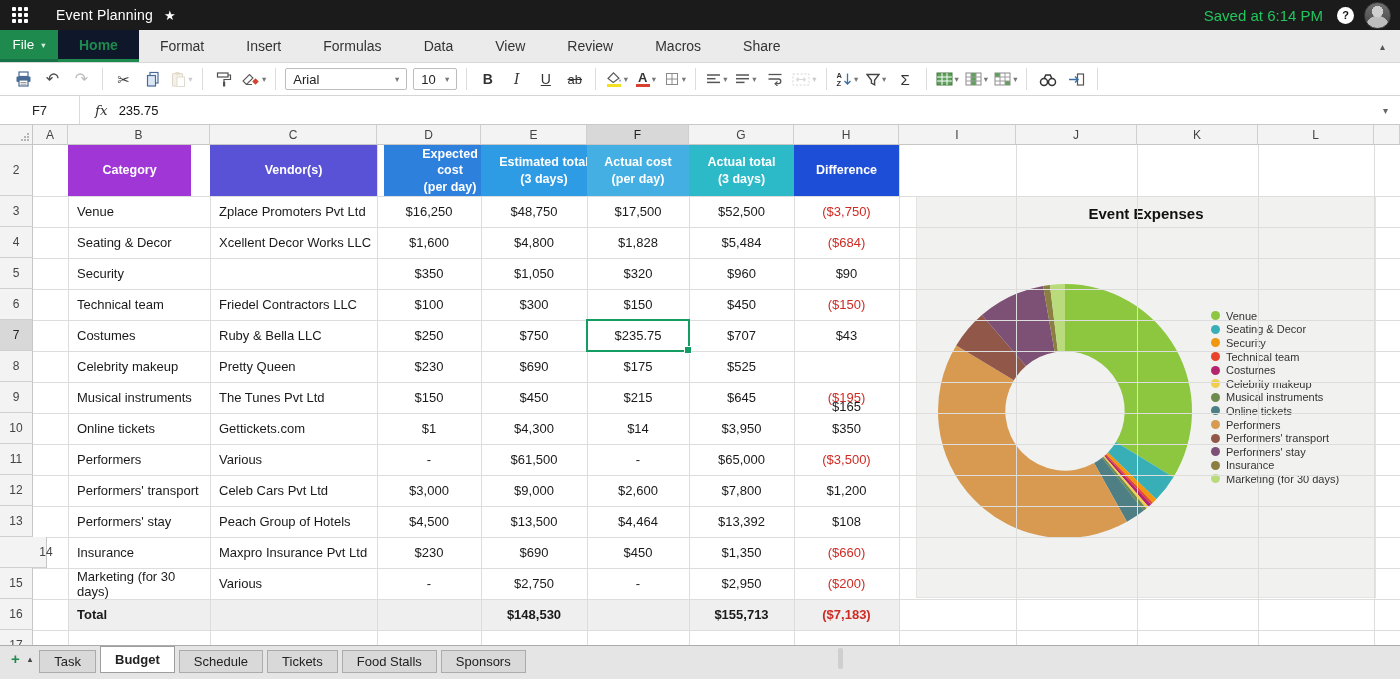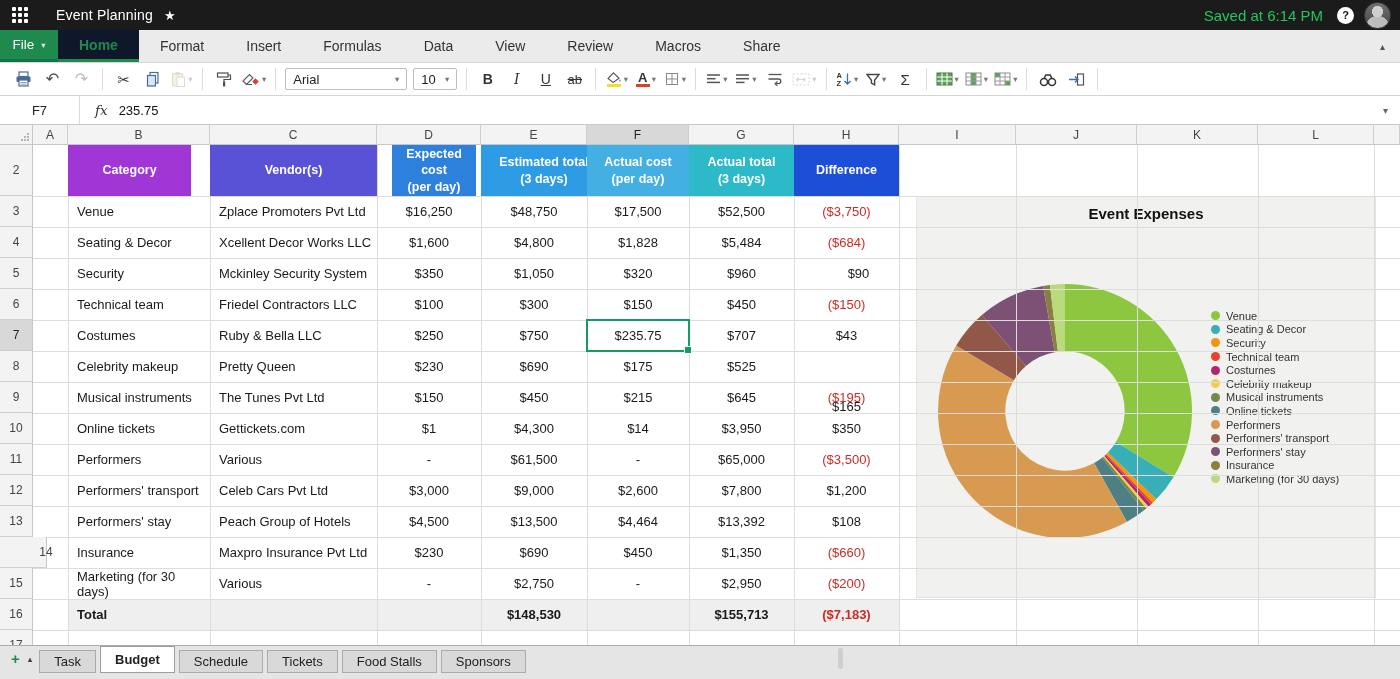--- a/index.html
+++ b/index.html
@@ -509,21 +509,21 @@
     <div class="rowhdr" style="top: 288px; height: 31px;">10</div>
     <div class="rowhdr" style="top: 319px; height: 31px;">11</div>
     <div class="rowhdr" style="top: 350px; height: 31px;">12</div>
     <div class="rowhdr" style="top: 381px; height: 31px;">13</div>
     <div class="rowhdr" style="top: 412px; height: 31px; padding-left: 46px;">14</div>
     <div class="rowhdr" style="top: 443px; height: 31px;">15</div>
     <div class="rowhdr" style="top: 474px; height: 31px;">16</div>
     <div class="rowhdr" style="top: 505px; height: 31px;">17</div>
     <div class="bandcell" style="left: 68px; width: 123px; background: rgb(161, 54, 214);">Category</div>
     <div class="bandcell" style="left: 210px; width: 167px; background: rgb(90, 82, 214);">Vendor(s)</div>
-    <div class="bandcell" style="left: 392px; width: 84px; background: rgb(46, 128, 221);">Expected cost
+    <div class="bandcell" style="left: 384px; width: 84px; background: rgb(46, 128, 221); padding-left: 24px;">Expected cost
 (per day)</div>
     <div class="bandcell" style="left: 481px; width: 106px; background: rgb(46, 156, 228); padding-left: 10px;">Estimated total
 (3 days)</div>
     <div class="bandcell" style="left: 587px; width: 102px; background: rgb(67, 175, 226);">Actual cost
 (per day)</div>
     <div class="bandcell" style="left: 689px; width: 105px; background: rgb(44, 185, 200);">Actual total
 (3 days)</div>
     <div class="bandcell" style="left: 794px; width: 105px; background: #1d4ed8;">Difference</div>
     <div class="cell left" style="left: 68px; top: 71px; width: 142px;">Venue</div>
     <div class="cell left" style="left: 210px; top: 71px; width: 167px;">Zplace Promoters Pvt Ltd</div>
@@ -533,26 +533,25 @@
     <div class="cell center" style="left: 689px; top: 71px; width: 105px;">$52,500</div>
     <div class="cell center red" style="left: 794px; top: 71px; width: 105px;">($3,750)</div>
     <div class="cell left" style="left: 68px; top: 102px; width: 142px;">Seating &amp; Decor</div>
     <div class="cell left" style="left: 210px; top: 102px; width: 167px;">Xcellent Decor Works LLC</div>
     <div class="cell center" style="left: 377px; top: 102px; width: 104px;">$1,600</div>
     <div class="cell center" style="left: 481px; top: 102px; width: 106px;">$4,800</div>
     <div class="cell center" style="left: 587px; top: 102px; width: 102px;">$1,828</div>
     <div class="cell center" style="left: 689px; top: 102px; width: 105px;">$5,484</div>
     <div class="cell center red" style="left: 794px; top: 102px; width: 105px;">($684)</div>
     <div class="cell left" style="left: 68px; top: 133px; width: 142px;">Security</div>
-    <div class="cell left" style="left: 210px; top: 133px; width: 167px;">Mckinley Security System</div>
     <div class="cell center" style="left: 377px; top: 133px; width: 104px;">$350</div>
     <div class="cell center" style="left: 481px; top: 133px; width: 106px;">$1,050</div>
     <div class="cell center" style="left: 587px; top: 133px; width: 102px;">$320</div>
     <div class="cell center" style="left: 689px; top: 133px; width: 105px;">$960</div>
-    <div class="cell center" style="left: 794px; top: 133px; width: 105px; margin-left: 12px;">$90</div>
+    <div class="cell center" style="left: 794px; top: 133px; width: 105px;">$90</div>
     <div class="cell left" style="left: 68px; top: 164px; width: 142px;">Technical team</div>
     <div class="cell left" style="left: 210px; top: 164px; width: 167px;">Friedel Contractors LLC</div>
     <div class="cell center" style="left: 377px; top: 164px; width: 104px;">$100</div>
     <div class="cell center" style="left: 481px; top: 164px; width: 106px;">$300</div>
     <div class="cell center" style="left: 587px; top: 164px; width: 102px;">$150</div>
     <div class="cell center" style="left: 689px; top: 164px; width: 105px;">$450</div>
     <div class="cell center red" style="left: 794px; top: 164px; width: 105px;">($150)</div>
     <div class="cell left" style="left: 68px; top: 195px; width: 142px;">Costumes</div>
     <div class="cell left" style="left: 210px; top: 195px; width: 167px;">Ruby &amp; Bella LLC</div>
     <div class="cell center" style="left: 377px; top: 195px; width: 104px;">$250</div>

